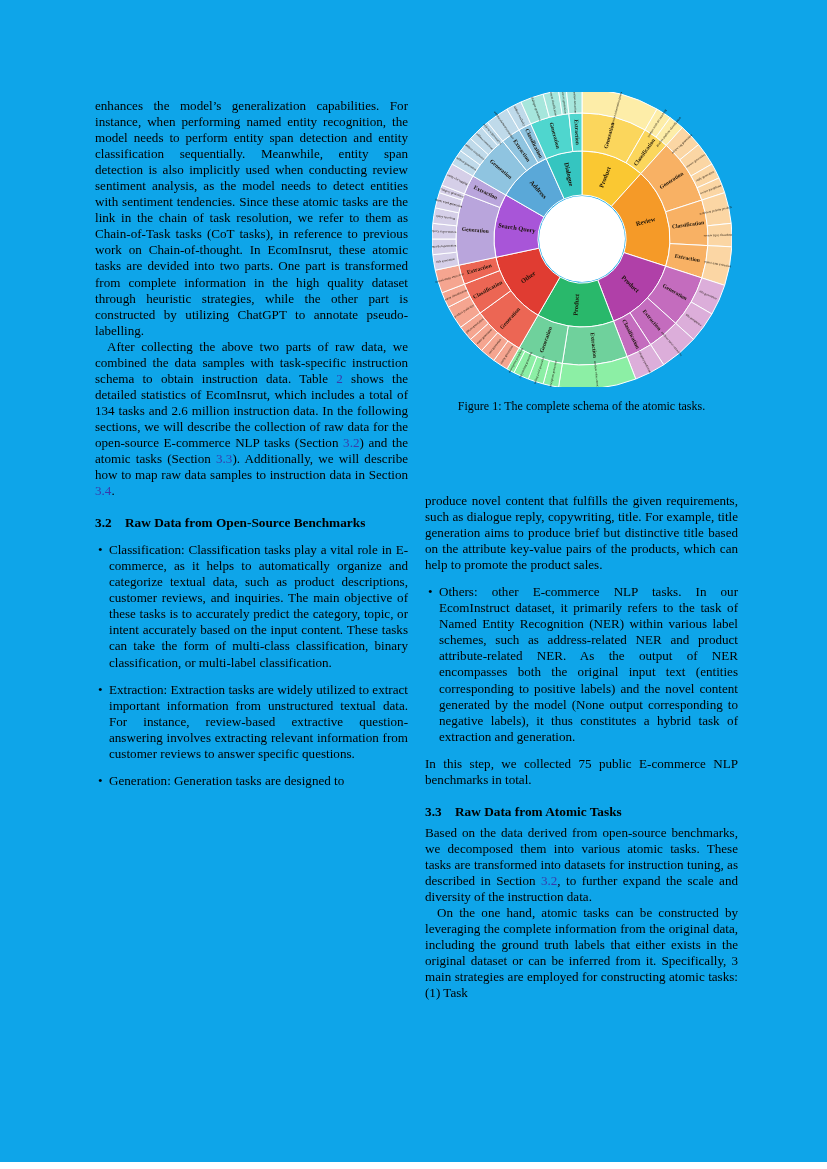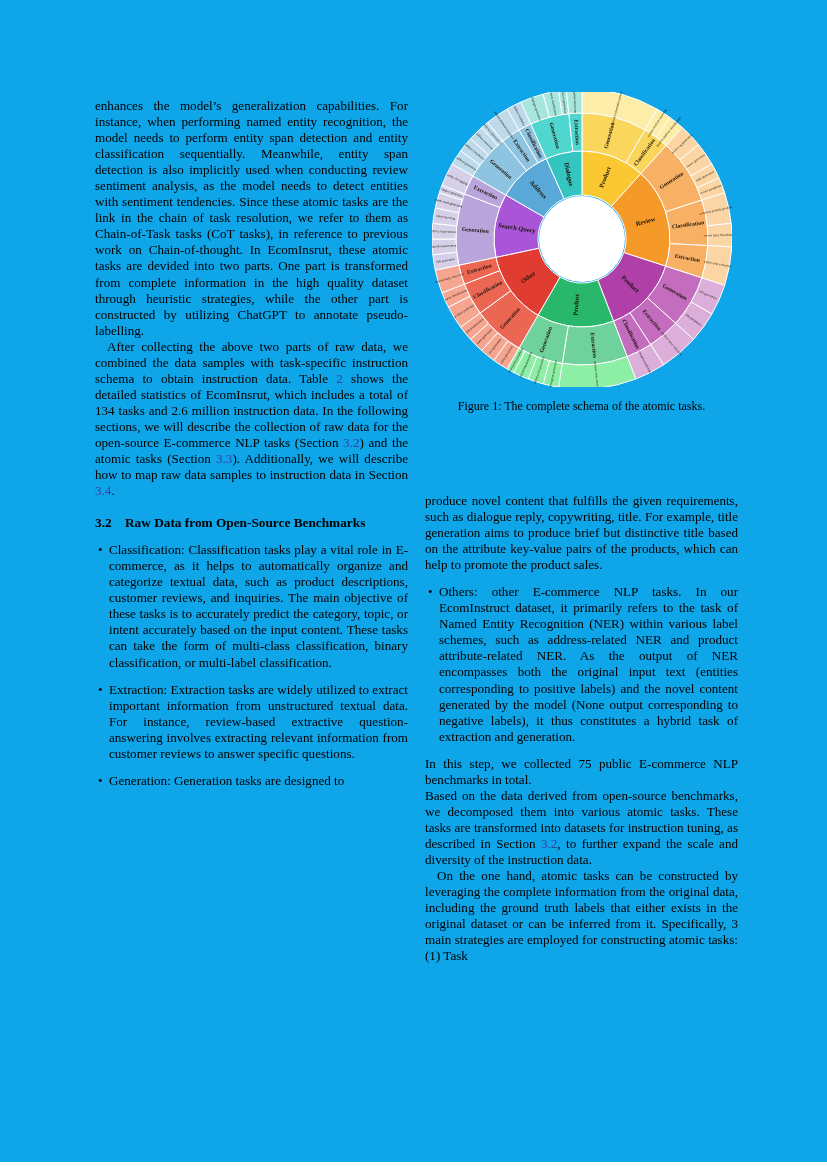--- a/index.html
+++ b/index.html
@@ -255,18 +255,21 @@
 
   <div class="col col-right" style="top:449px;margin-top:44px;">
     <p class="noindent">produce novel content that fulfills the given requirements, such as dialogue reply, copywriting, title. For example, title generation aims to produce brief but distinctive title based on the attribute key-value pairs of the products, which can help to promote the product sales.</p>
 
     <p class="bullet">
       <span class="bul">•</span><span>Others: other E-commerce NLP tasks. In our EcomInstruct dataset, it primarily refers to the task of Named Entity Recognition (NER) within various label schemes, such as address-related NER and product attribute-related NER. As the output of NER encompasses both the original input text (entities corresponding to positive labels) and the novel content generated by the model (None output corresponding to negative labels), it thus constitutes a hybrid task of extraction and generation.</span>
     </p>
 
     <p class="noindent gap">In this step, we collected 75 public E-commerce NLP benchmarks in total.</p>
 
+    <h3>
+      <span class="num">3.3</span><span>Raw Data from Atomic Tasks</span>
+    </h3>
 
     <p class="noindent" id="rp1">Based on the data derived from open-source benchmarks, we decomposed them into various atomic tasks. These tasks are transformed into datasets for instruction tuning, as described in Section <a class="ref" href="#">3.2</a>, to further expand the scale and diversity of the instruction data.</p>
     <p>On the one hand, atomic tasks can be constructed by leveraging the complete information from the original data, including the ground truth labels that either exists in the original dataset or can be inferred from it. Specifically, 3 main strategies are employed for constructing atomic tasks: (1) Task</p>
   </div>
 
 </div>
 
 </body></html>

